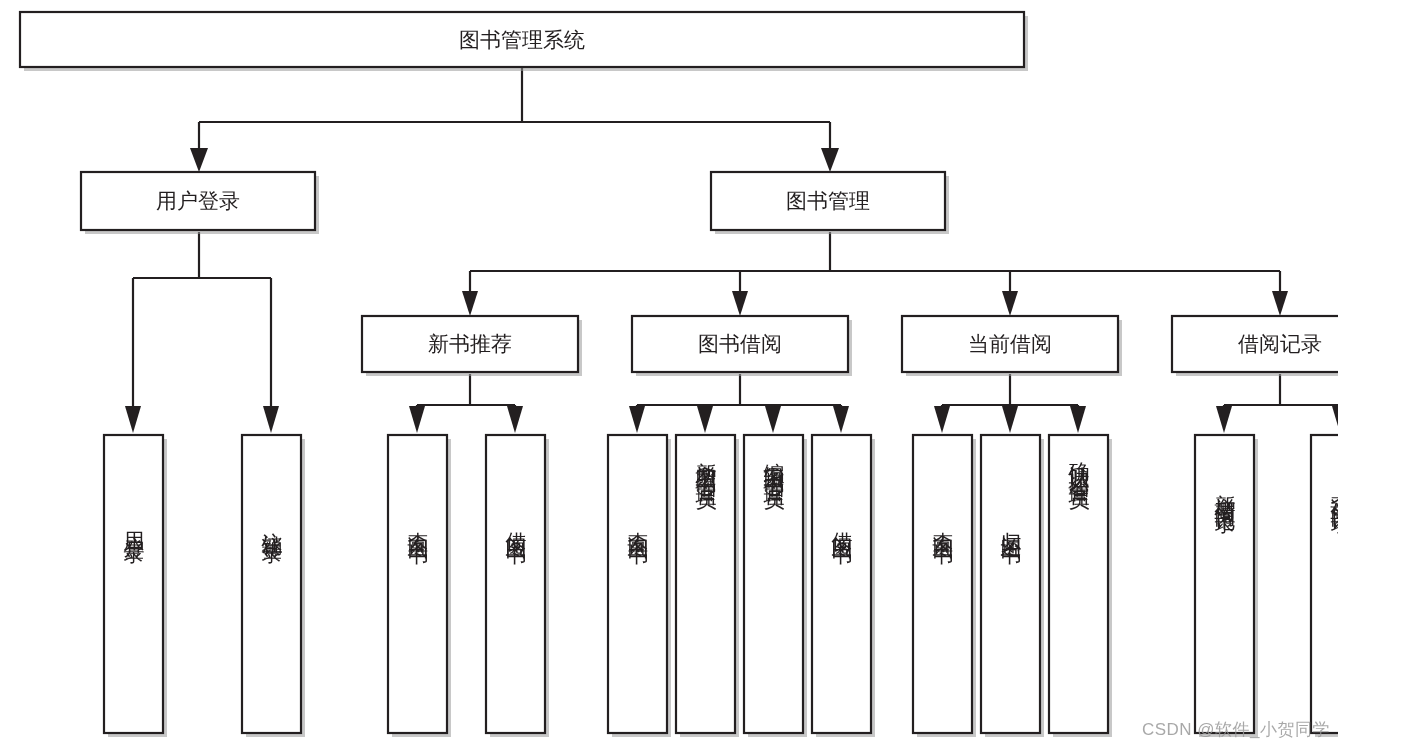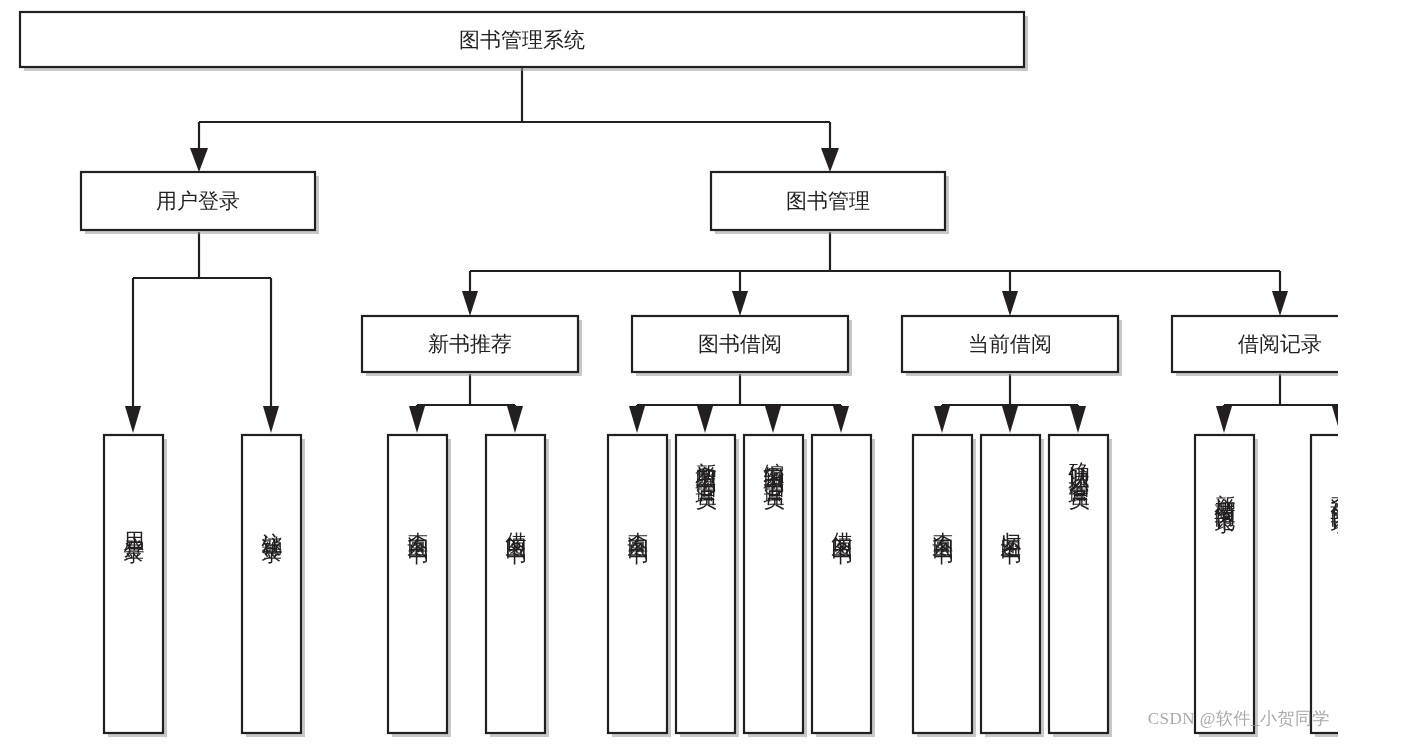--- a/index.html
+++ b/index.html
@@ -65,22 +65,22 @@
     font-family: "DejaVu Sans", "Liberation Sans", sans-serif;
     font-size: 21px;
     color: #231f20;
     line-height: 1.0;
     letter-spacing: 4px;
     white-space: nowrap;
   }
   #watermark {
     position: absolute;
     right: 8px;
-    bottom: 17px;
-    font-family: Liberation Serif, serif;
+    bottom: 6px;
+    font-family: Liberation Sans, sans-serif;
     font-size: 17px;
     color: #9a9a9a;
     opacity: 0.85;
     letter-spacing: 0.5px;
     white-space: nowrap;
   }
 </style>
 </head>
 <body>
 

